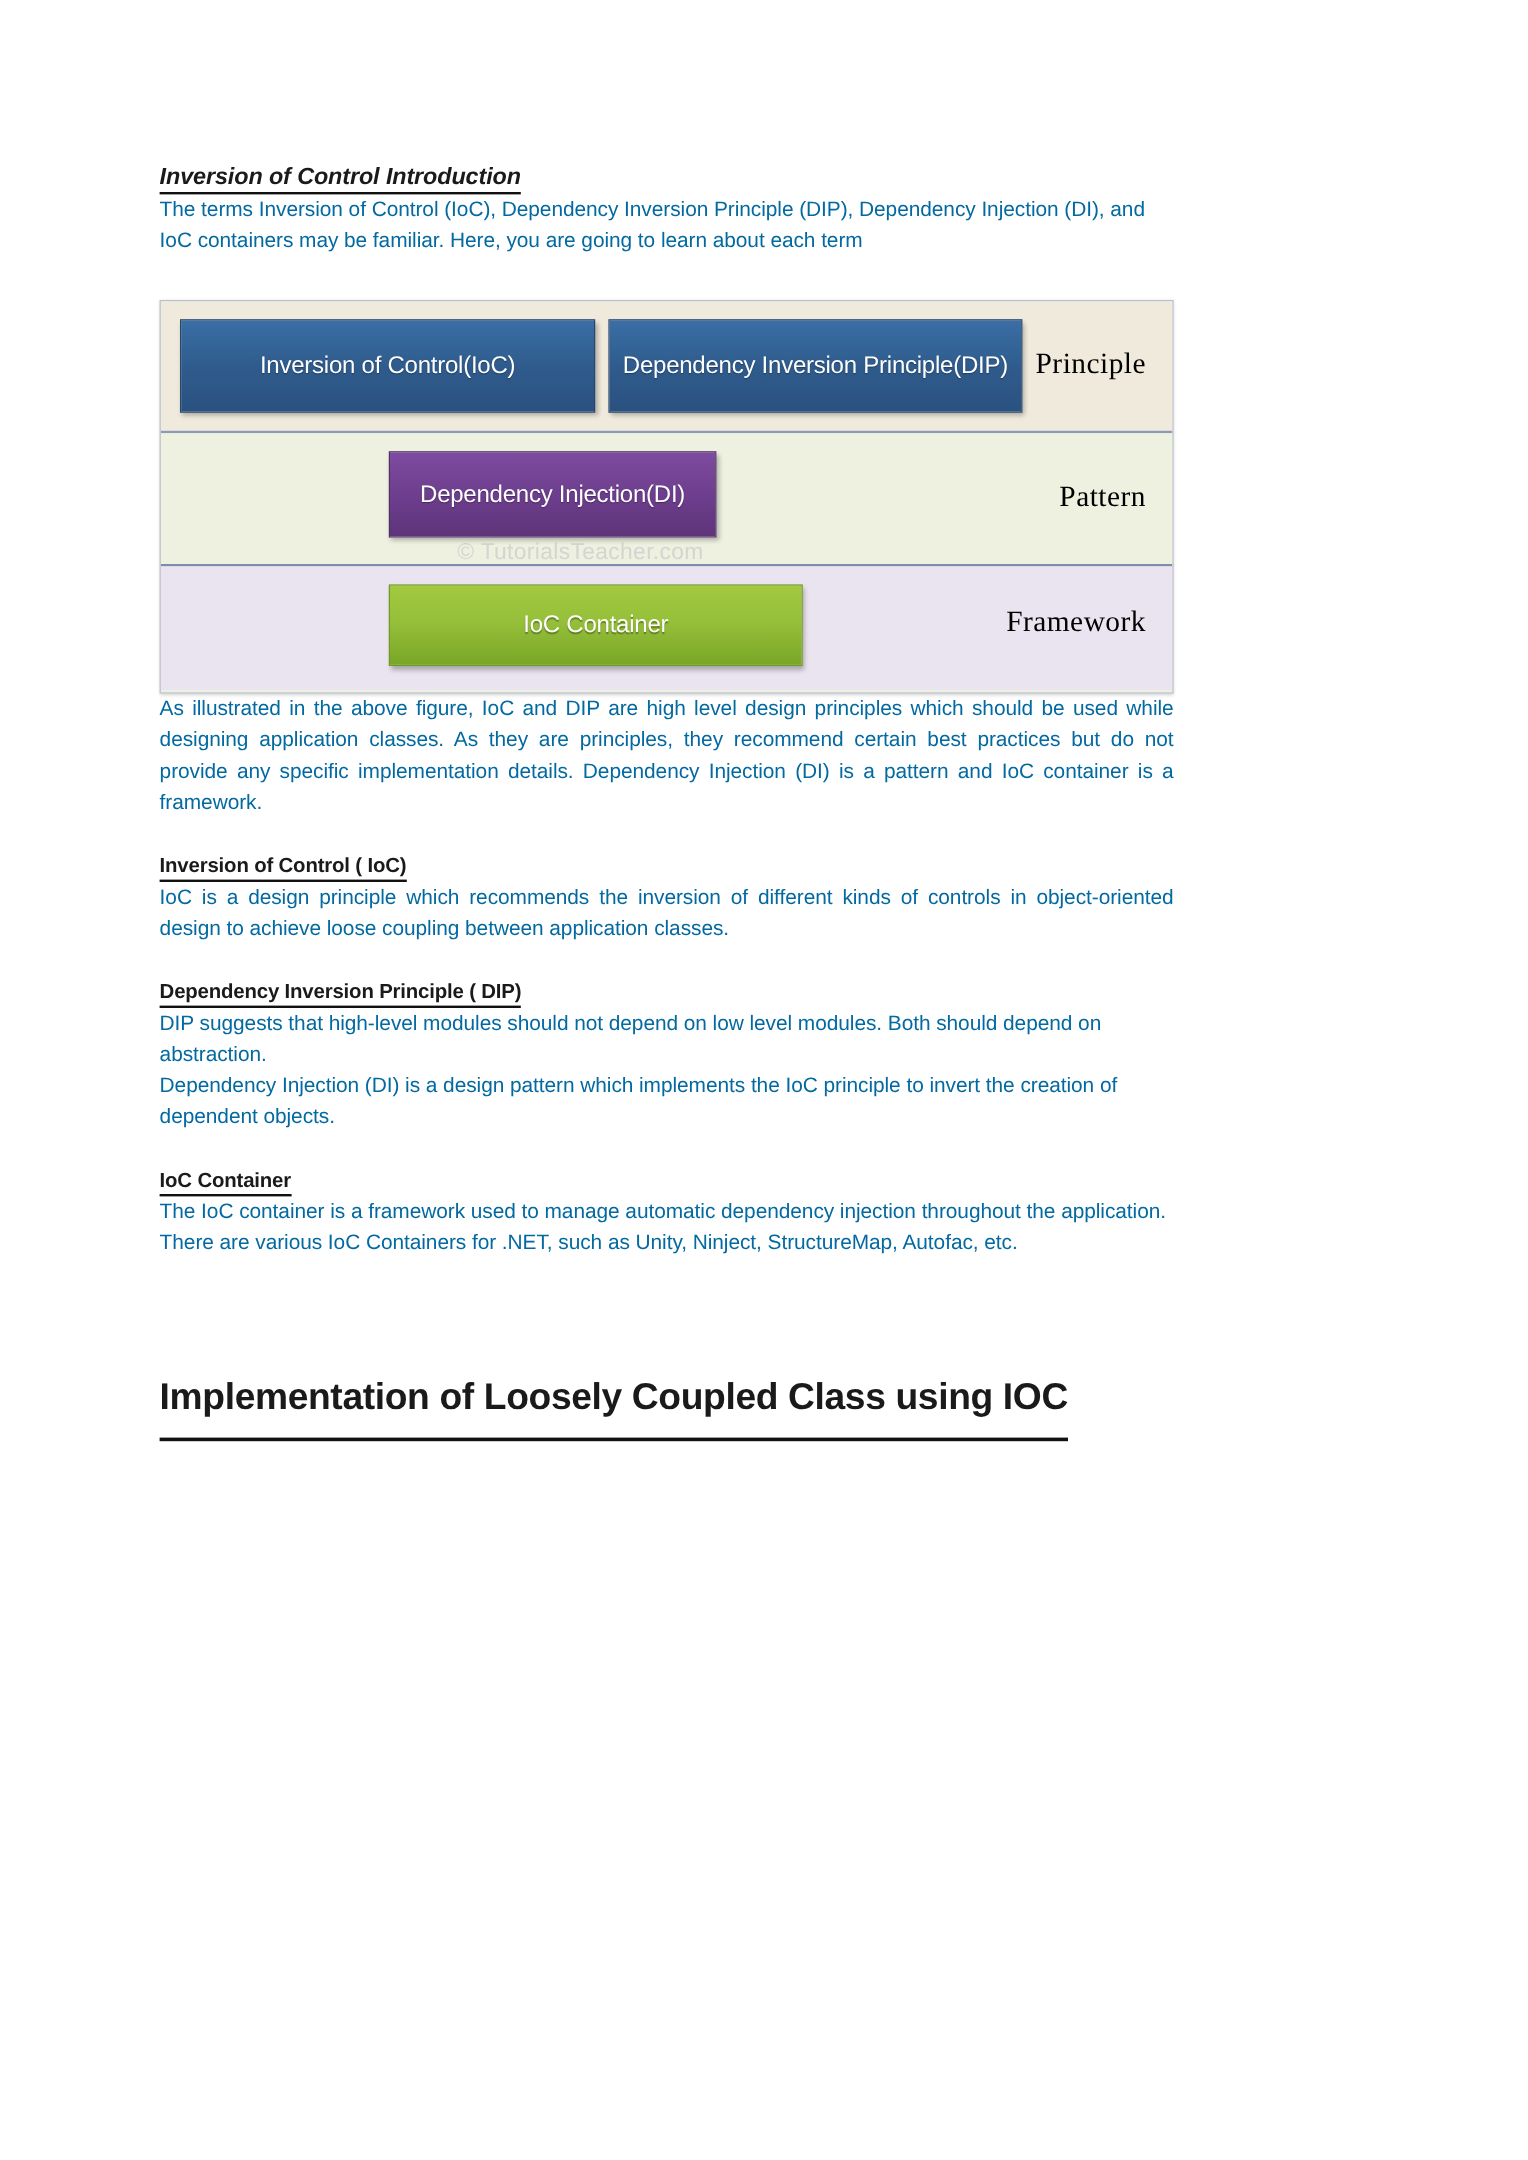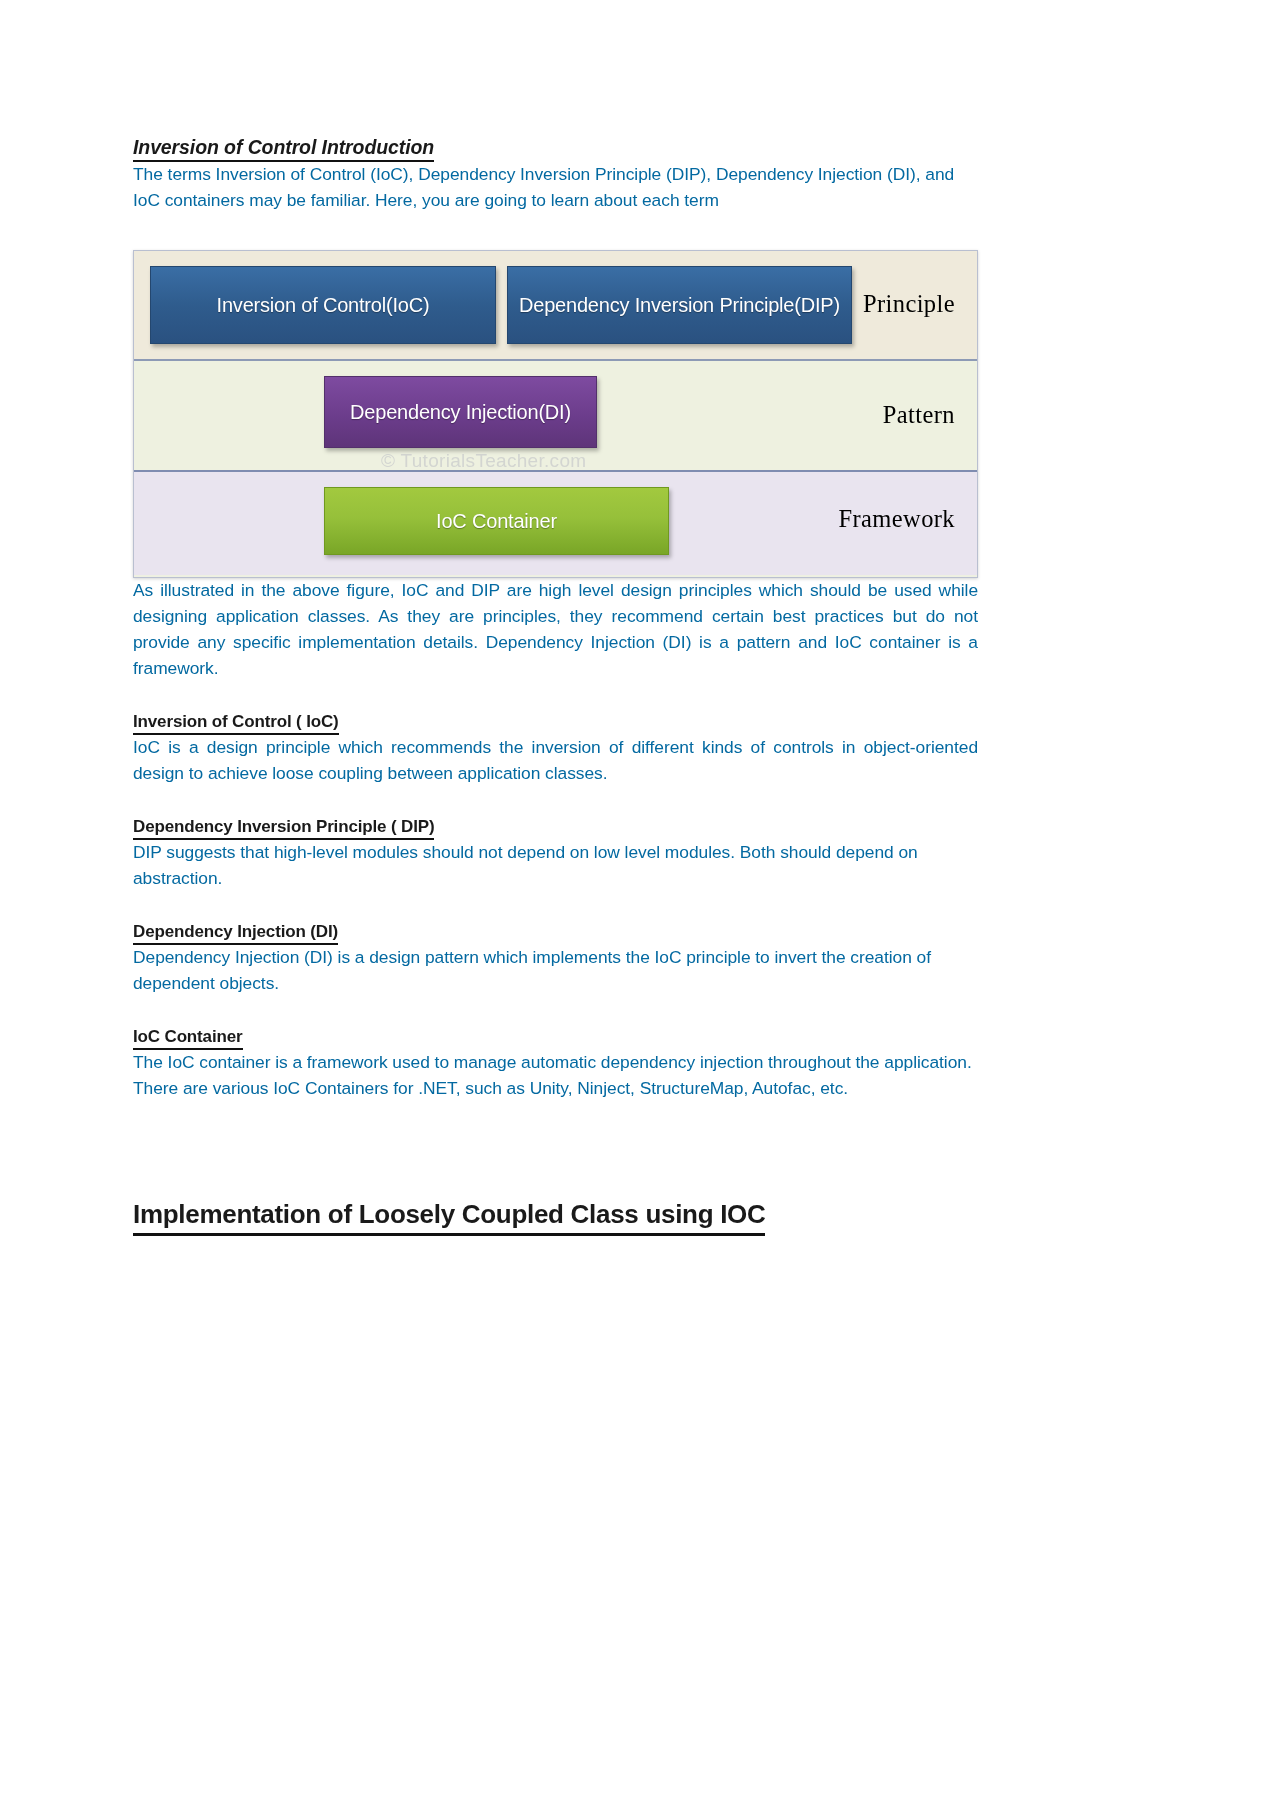--- a/index.html
+++ b/index.html
@@ -50,27 +50,27 @@
     letter-spacing: -0.15px;
     margin: 0;
     display: inline-block;
     border-bottom: 2px solid #111;
     padding-bottom: 1px;
     line-height: 1.25;
   }
   .sec-head-wrap { margin-top: 29px; }
 
   h2.big-head {
-    font-size: 26px;
+    font-size: 31px;
     font-weight: bold;
     letter-spacing: -0.3px;
     margin: 0;
     display: inline-block;
     border-bottom: 3px solid #111;
-    padding-bottom: 2px;
+    padding-bottom: 14px;
     line-height: 1.25;
   }
   .big-head-wrap { margin-top: 96px; }
 
   
   p.body {
     font-size: 17.4px;
     line-height: 1.49;
     margin: 0;
     color: #0369a1;
@@ -229,23 +229,20 @@
     <div class="sec-head-wrap">
       <h2 class="sec-head">Inversion of Control ( IoC)</h2>
     </div>
     <p class="body just p-gap-md">IoC is a design principle which recommends the inversion of different kinds of controls in object-oriented design to achieve loose coupling between application classes.</p>
 
     <div class="sec-head-wrap">
       <h2 class="sec-head">Dependency Inversion Principle ( DIP)</h2>
     </div>
     <p class="body p-gap-md">DIP suggests that high-level modules should not depend on low level modules. Both should depend on abstraction.</p>
 
-    <div class="sec-head-wrap">
-      <h2 class="sec-head">Dependency Injection (DI)</h2>
-    </div>
     <p class="body p-gap-md">Dependency Injection (DI) is a design pattern which implements the IoC principle to invert the creation of dependent objects.</p>
 
     <div class="sec-head-wrap">
       <h2 class="sec-head">IoC Container</h2>
     </div>
     <p class="body just p-gap-md">The IoC container is a framework used to manage automatic dependency injection throughout the application.</p>
     <p class="body p-gap-sm">There are various IoC Containers for .NET, such as Unity, Ninject, StructureMap, Autofac, etc.</p>
 
     <div class="big-head-wrap">
       <h2 class="big-head">Implementation of Loosely Coupled Class using IOC</h2>

